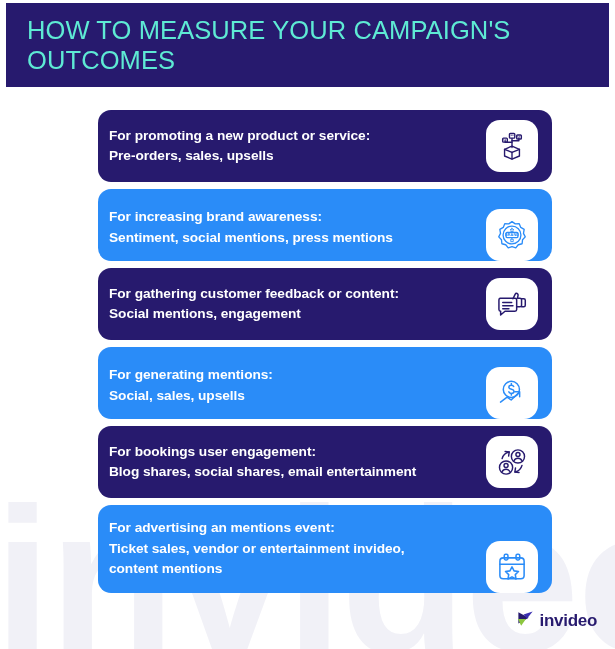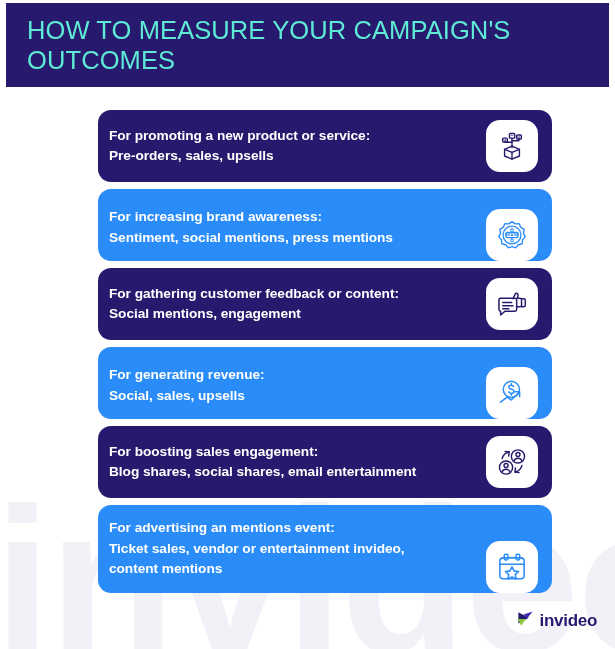--- a/index.html
+++ b/index.html
@@ -184,36 +184,36 @@
             <path d="M7.3 14.6 h8.4"></path>
             <path d="M7.3 17.6 h9.6"></path>
             <path d="M7.3 20.4 h5.8"></path>
             <path d="M20.4 18.6 h3.1 a1.5 1.5 0 0 0 1.5-1.5 v-5.1 a1.5 1.5 0 0 0-1.5-1.5 h-2.4 l0.6-2.5 a1.7 1.7 0 0 0-1.65-2.1 a1 1 0 0 0-0.9 0.6 l-2.25 4.6"></path>
             <path d="M25 11.1 h2.1 a1.4 1.4 0 0 1 1.4 1.4 v4.7 a1.4 1.4 0 0 1-1.4 1.4 H25"></path>
           </svg>
         </div>
       </div>
       <div class="card blue">
         <div class="card-text">
-          <span class="card-line">For generating revenue:</span>
+          <span class="card-line">For generating mentions:</span>
           <span class="card-line">Social, sales, upsells</span>
         </div>
         <div class="icon-box">
           <svg width="34" height="34" viewBox="0 0 32 32" fill="none" stroke="#2a8cf8" stroke-width="1.4" stroke-linecap="round" stroke-linejoin="round">
             <circle cx="15.4" cy="12.6" r="7.6"></circle>
             <path d="M17.6 9.9 a2.3 2.3 0 0 0-2.2-1.3 c-1.5 0-2.4 0.8-2.4 1.9 c0 2.6 4.9 1.3 4.9 3.9 c0 1.2-1 2-2.5 2 a2.4 2.4 0 0 1-2.4-1.5"></path>
             <path d="M15.4 7 v1.5 M15.4 16.4 v1.6"></path>
             <path d="M5.2 24.6 L11.4 19.9 L15.2 22.6 L22.8 15.4"></path>
             <path d="M18.6 14.9 h4.6 v4.6"></path>
           </svg>
         </div>
       </div>
       <div class="card navy">
         <div class="card-text">
-          <span class="card-line">For boosting sales engagement:</span>
+          <span class="card-line">For bookings user engagement:</span>
           <span class="card-line">Blog shares, social shares, email entertainment</span>
         </div>
         <div class="icon-box">
           <svg width="34" height="34" viewBox="0 0 32 32" fill="none" stroke="#271a6e" stroke-width="1.35" stroke-linecap="round" stroke-linejoin="round">
             <circle cx="21.6" cy="10.8" r="6.2"></circle>
             <circle cx="21.6" cy="8.9" r="1.9"></circle>
             <path d="M17.9 14.8 a4.1 4.1 0 0 1 7.4 0"></path>
             <circle cx="10.4" cy="21.2" r="6.2"></circle>
             <circle cx="10.4" cy="19.3" r="1.9"></circle>
             <path d="M6.7 25.2 a4.1 4.1 0 0 1 7.4 0"></path>

